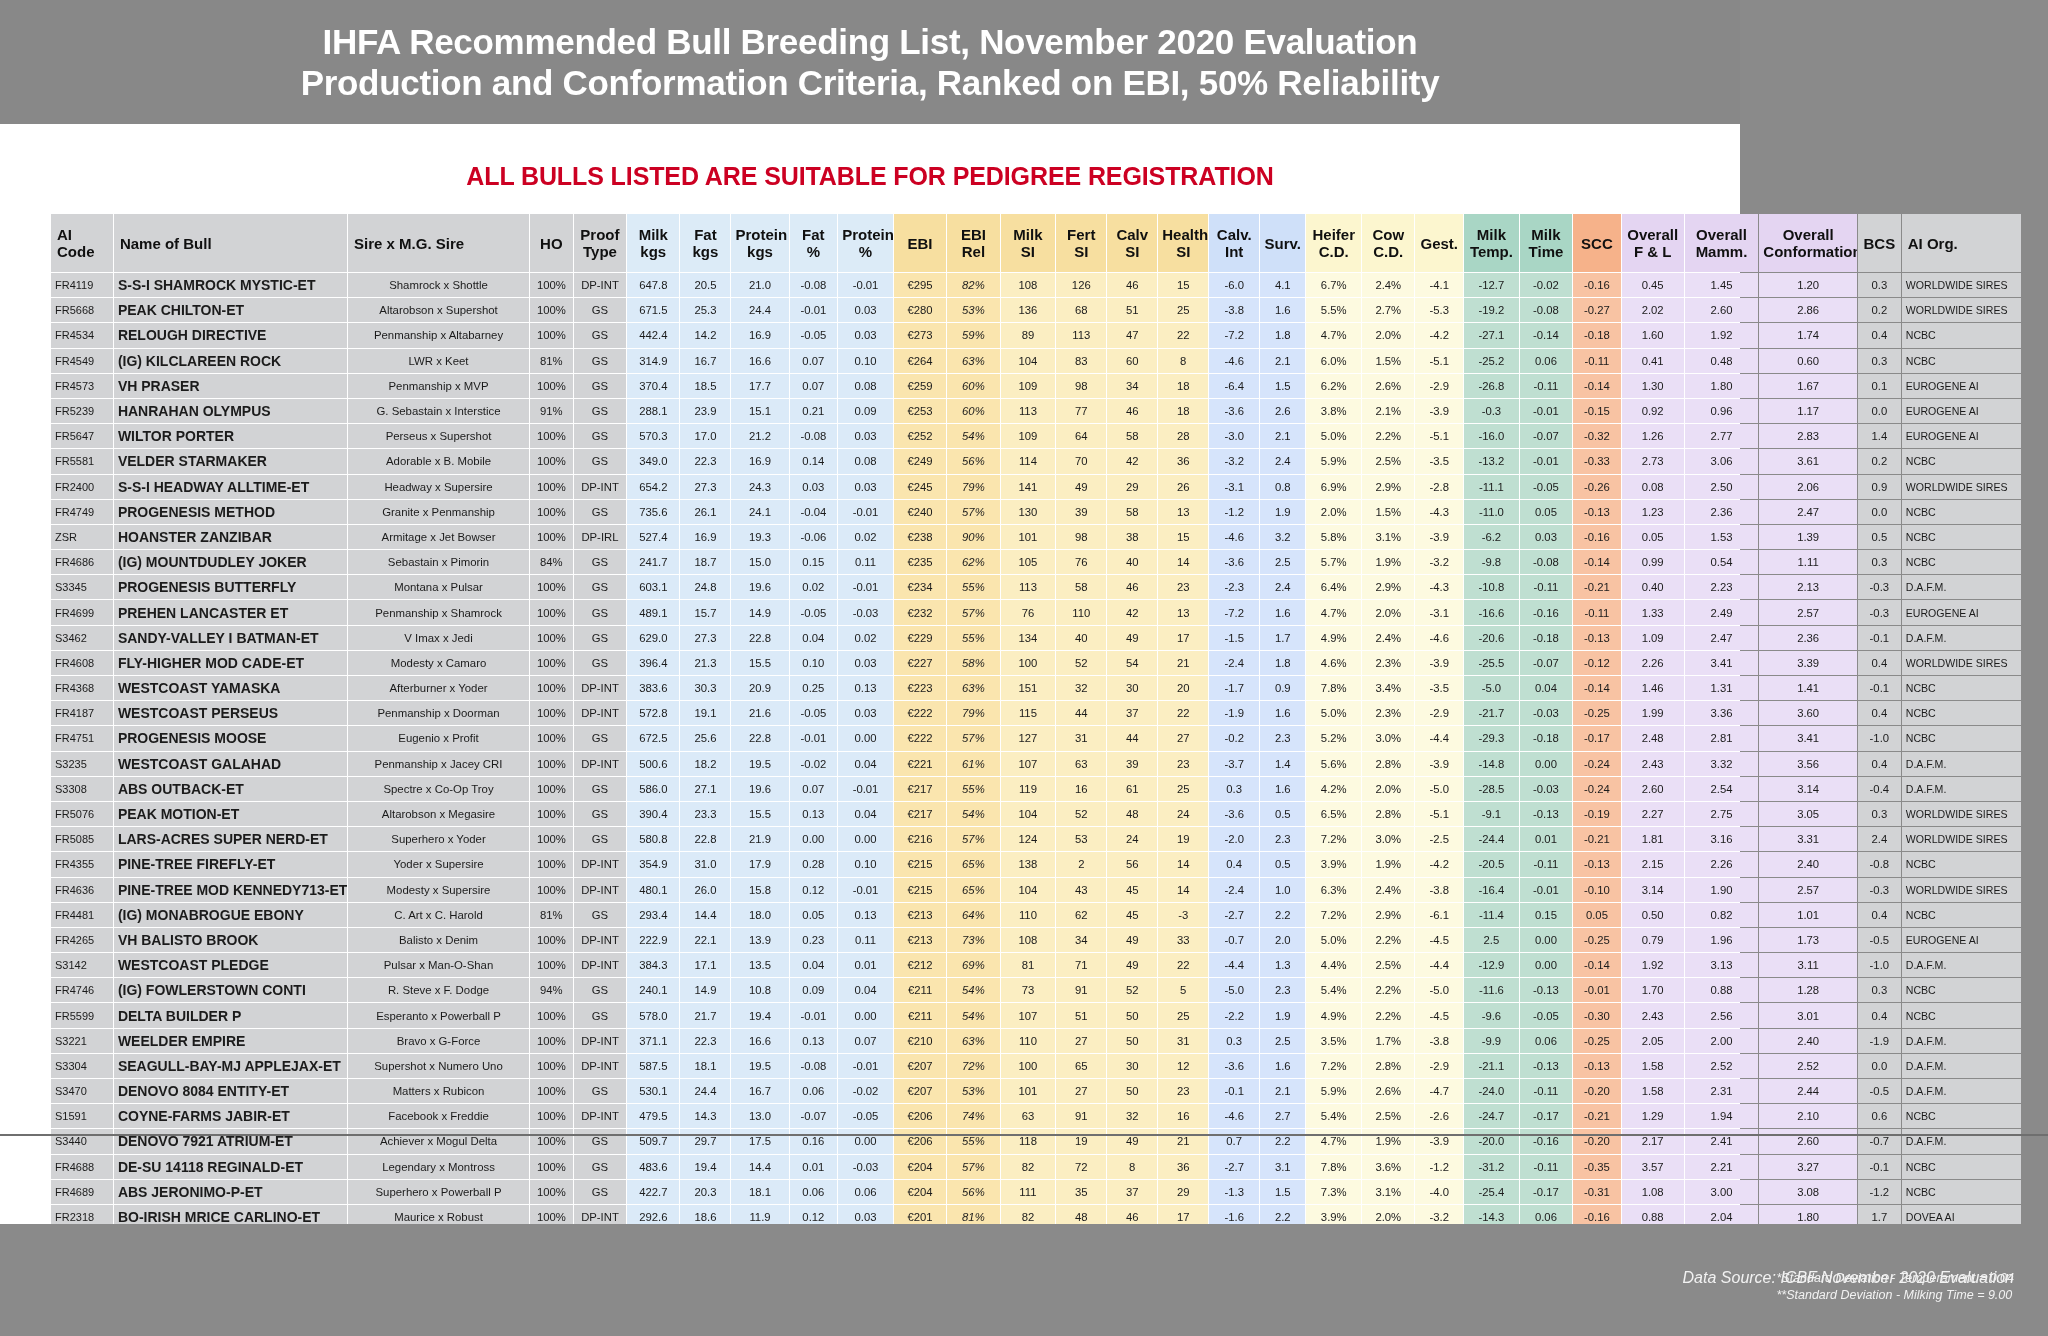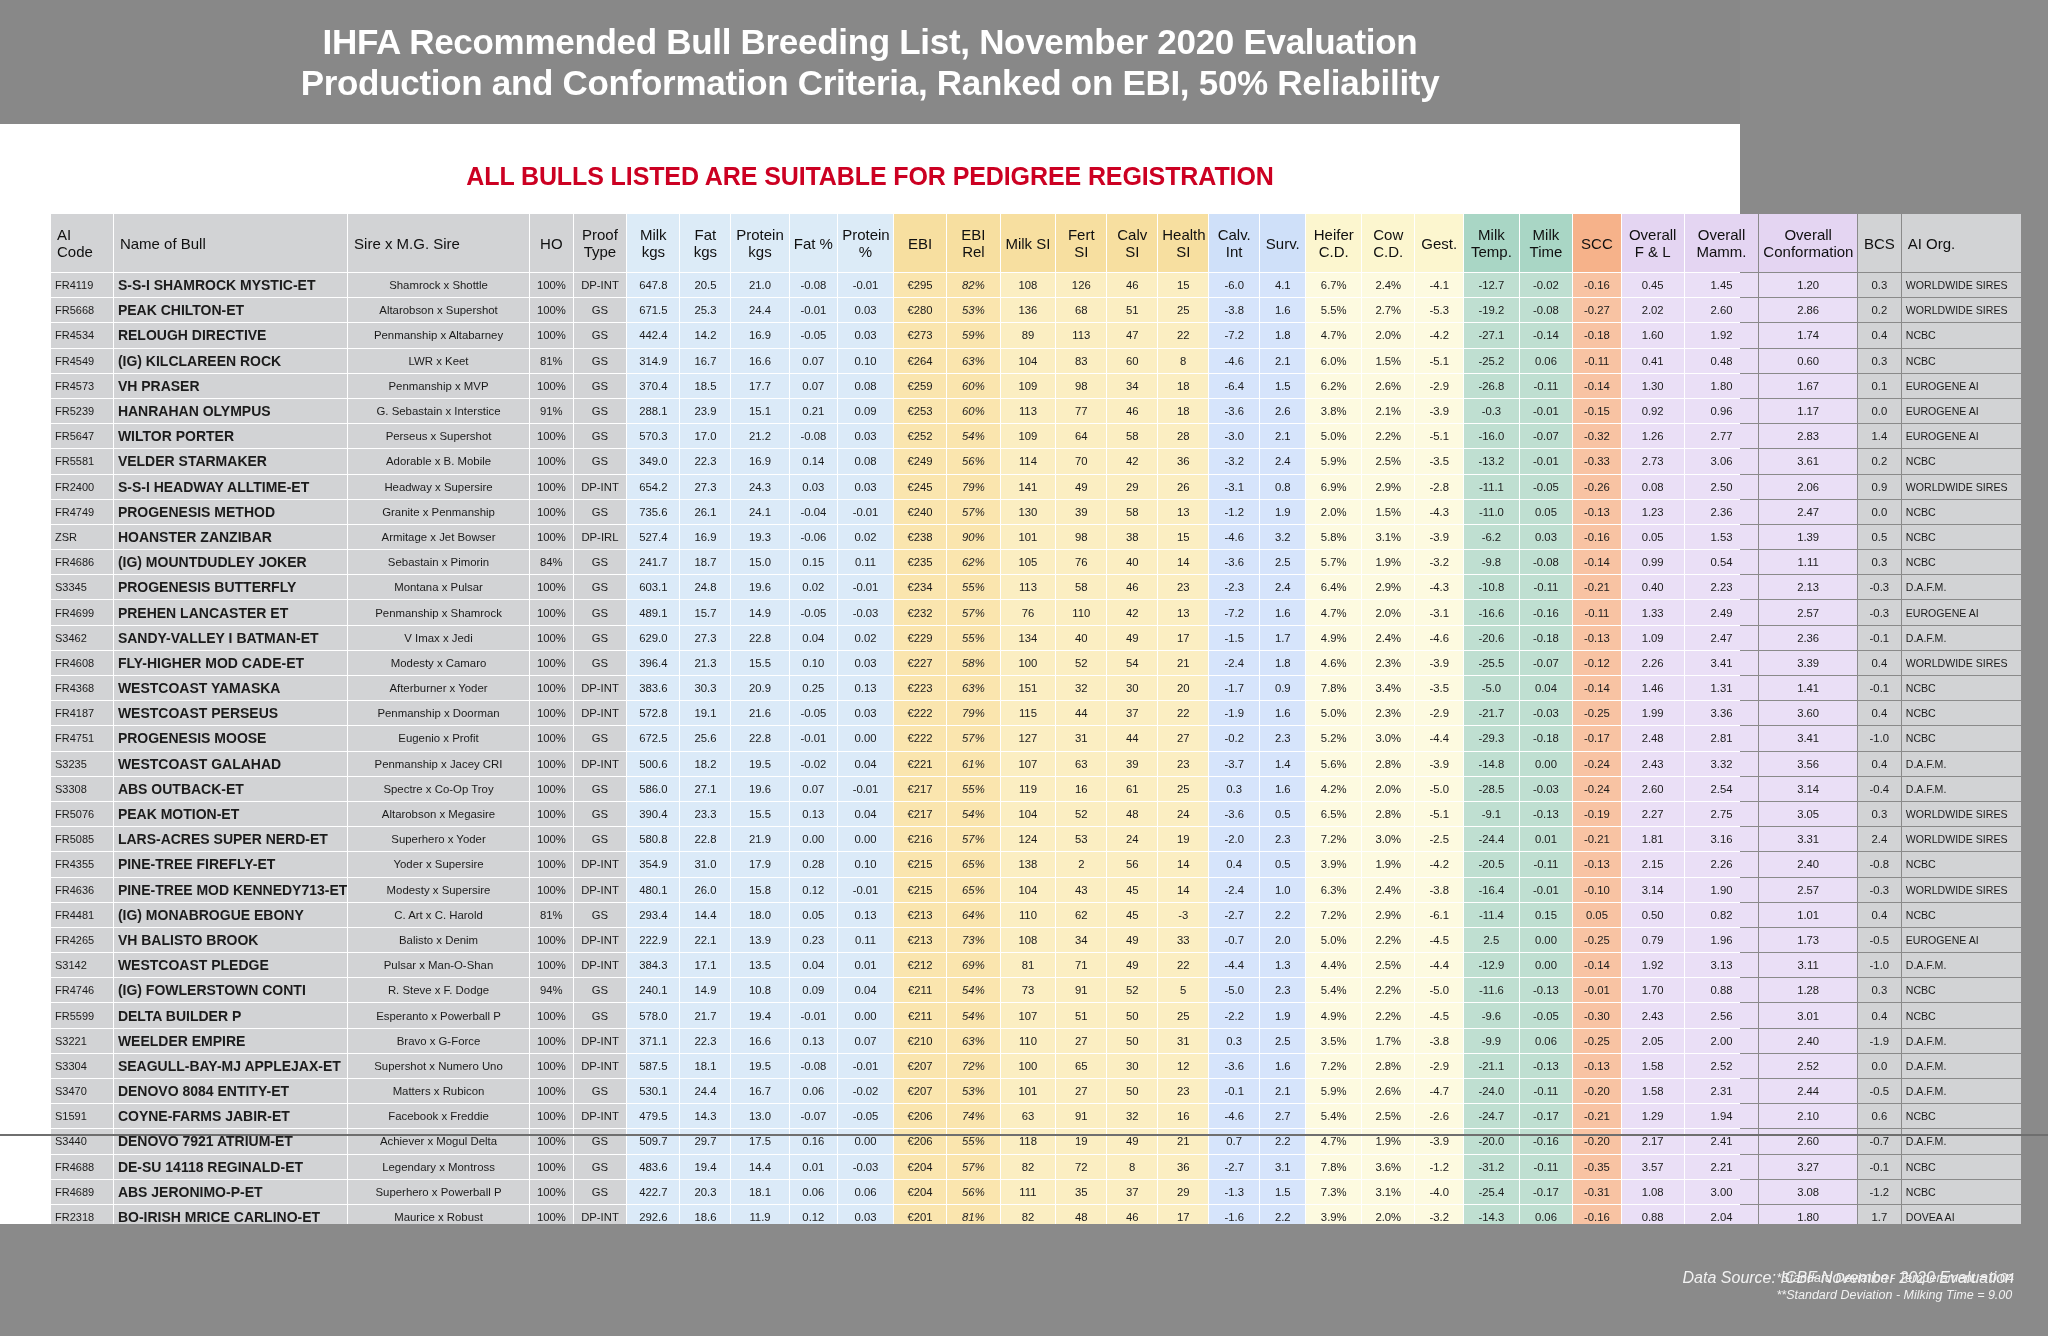--- a/index.html
+++ b/index.html
@@ -37,21 +37,21 @@
   table.grid{
     border-collapse:separate;border-spacing:1px 1px;
     width:1972px;table-layout:fixed;
     font-size:11.3px;color:#1b1b1b;
   }
   table.grid th,table.grid td{
     padding:0 4px;height:24.2px;vertical-align:middle;
     overflow:hidden;white-space:nowrap;
   }
   table.grid thead th{
-    height:58px;font-size:15px;font-weight:normal;line-height:17px;
+    height:58px;font-size:15px;font-weight:bold;line-height:17px;
     white-space:normal;text-align:center;vertical-align:middle;
     color:#101010;
   }
   
   .g-id     {background:#d2d3d5;}
   .g-prod   {background:#dcebf7;}
   .g-ebi    {background:#f7dfa0;}
   .g-calv   {background:#cfe0f9;}
   .g-cd     {background:#fcf6cf;}
   .g-temp   {background:#a9d6c5;}

